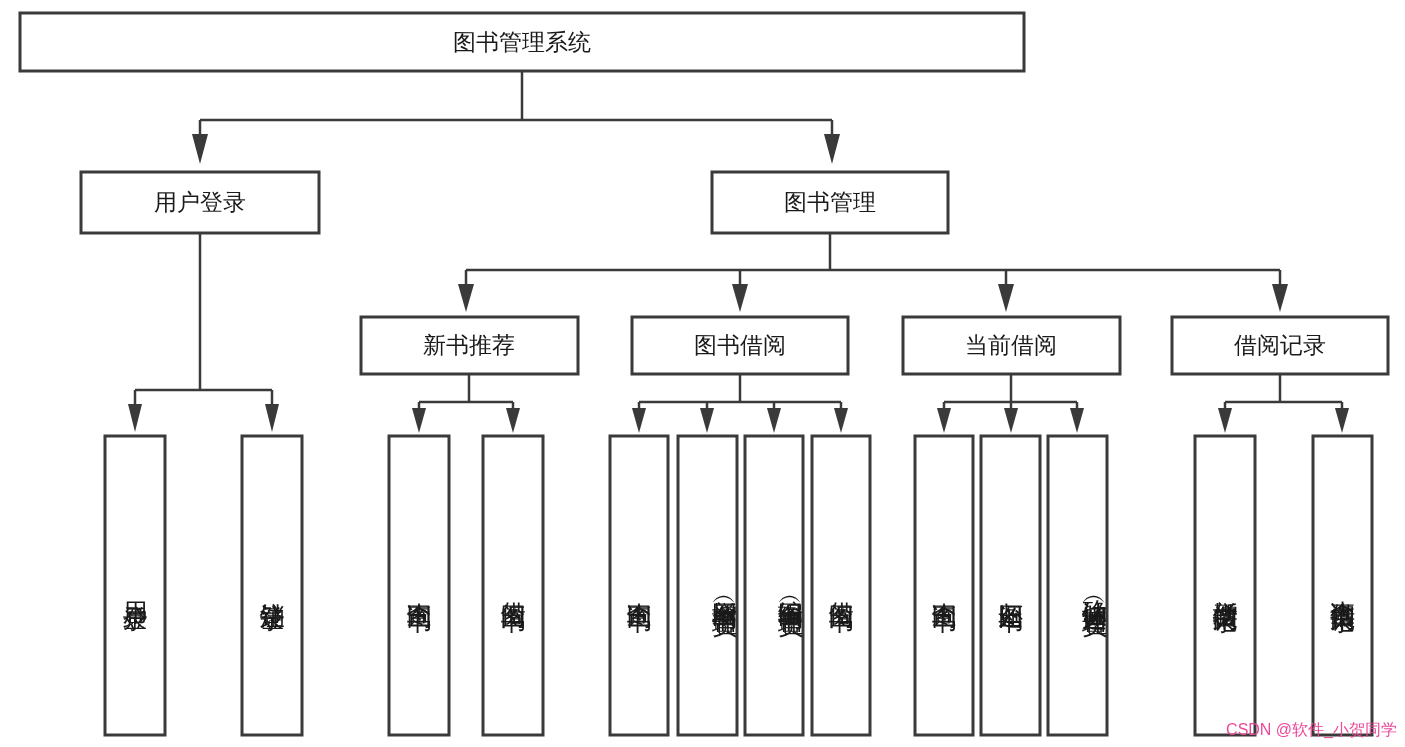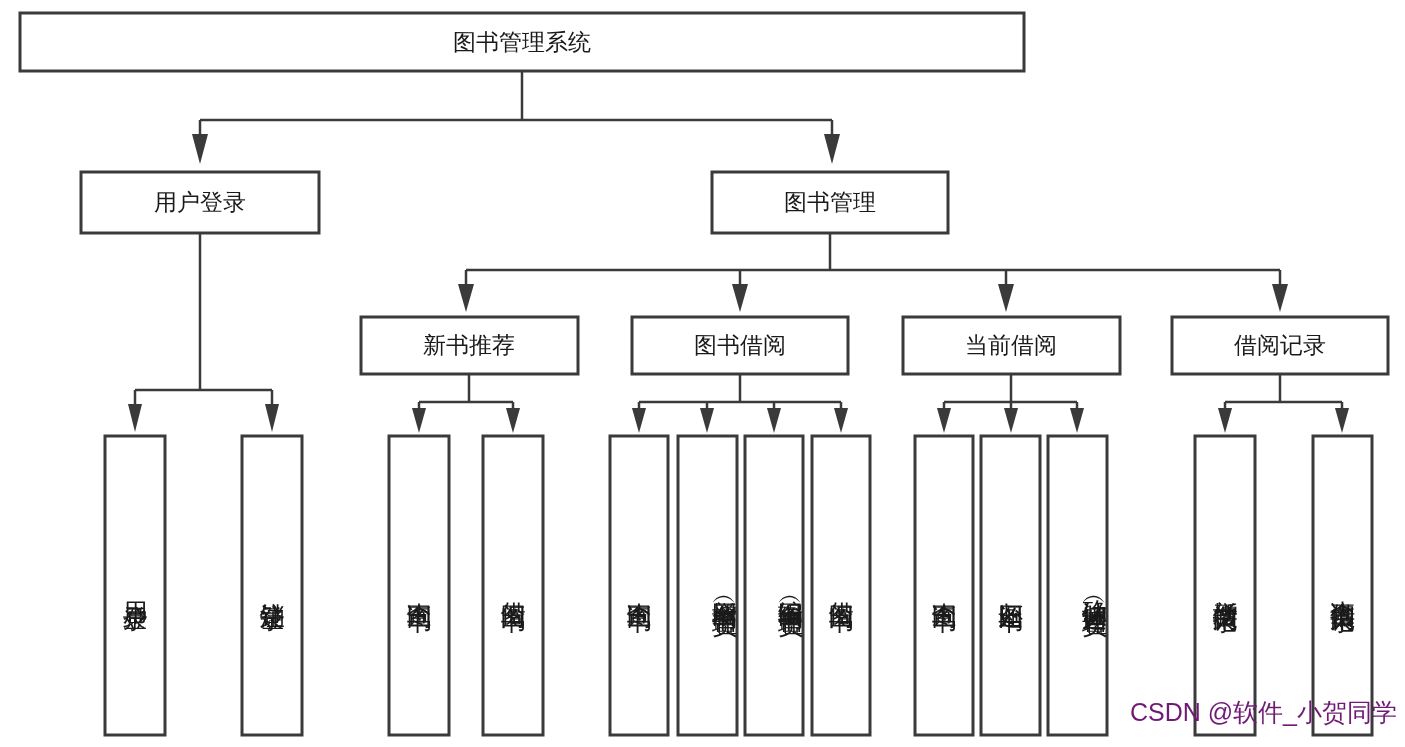--- a/index.html
+++ b/index.html
@@ -54,24 +54,24 @@
     color: #1a1a1a;
     display: flex;
     align-items: center;
     justify-content: center;
     white-space: nowrap;
     pointer-events: none;
   }
   .watermark {
     position: absolute;
     right: 8px;
-    bottom: 18px;
-    font-family: "Liberation Sans", "DejaVu Sans", sans-serif;
-    font-size: 25px;
-    color: #701a75;
+    bottom: 6px;
+    font-family: "Liberation Sans", "DejaVu Sans", sans-serif;
+    font-size: 16px;
+    color: #ec4899;
     white-space: nowrap;
     user-select: none;
   }
 </style>
 </head>
 <body>
 
 <svg id="diagram" viewBox="0 0 1405 747">
   <defs></defs>
 

